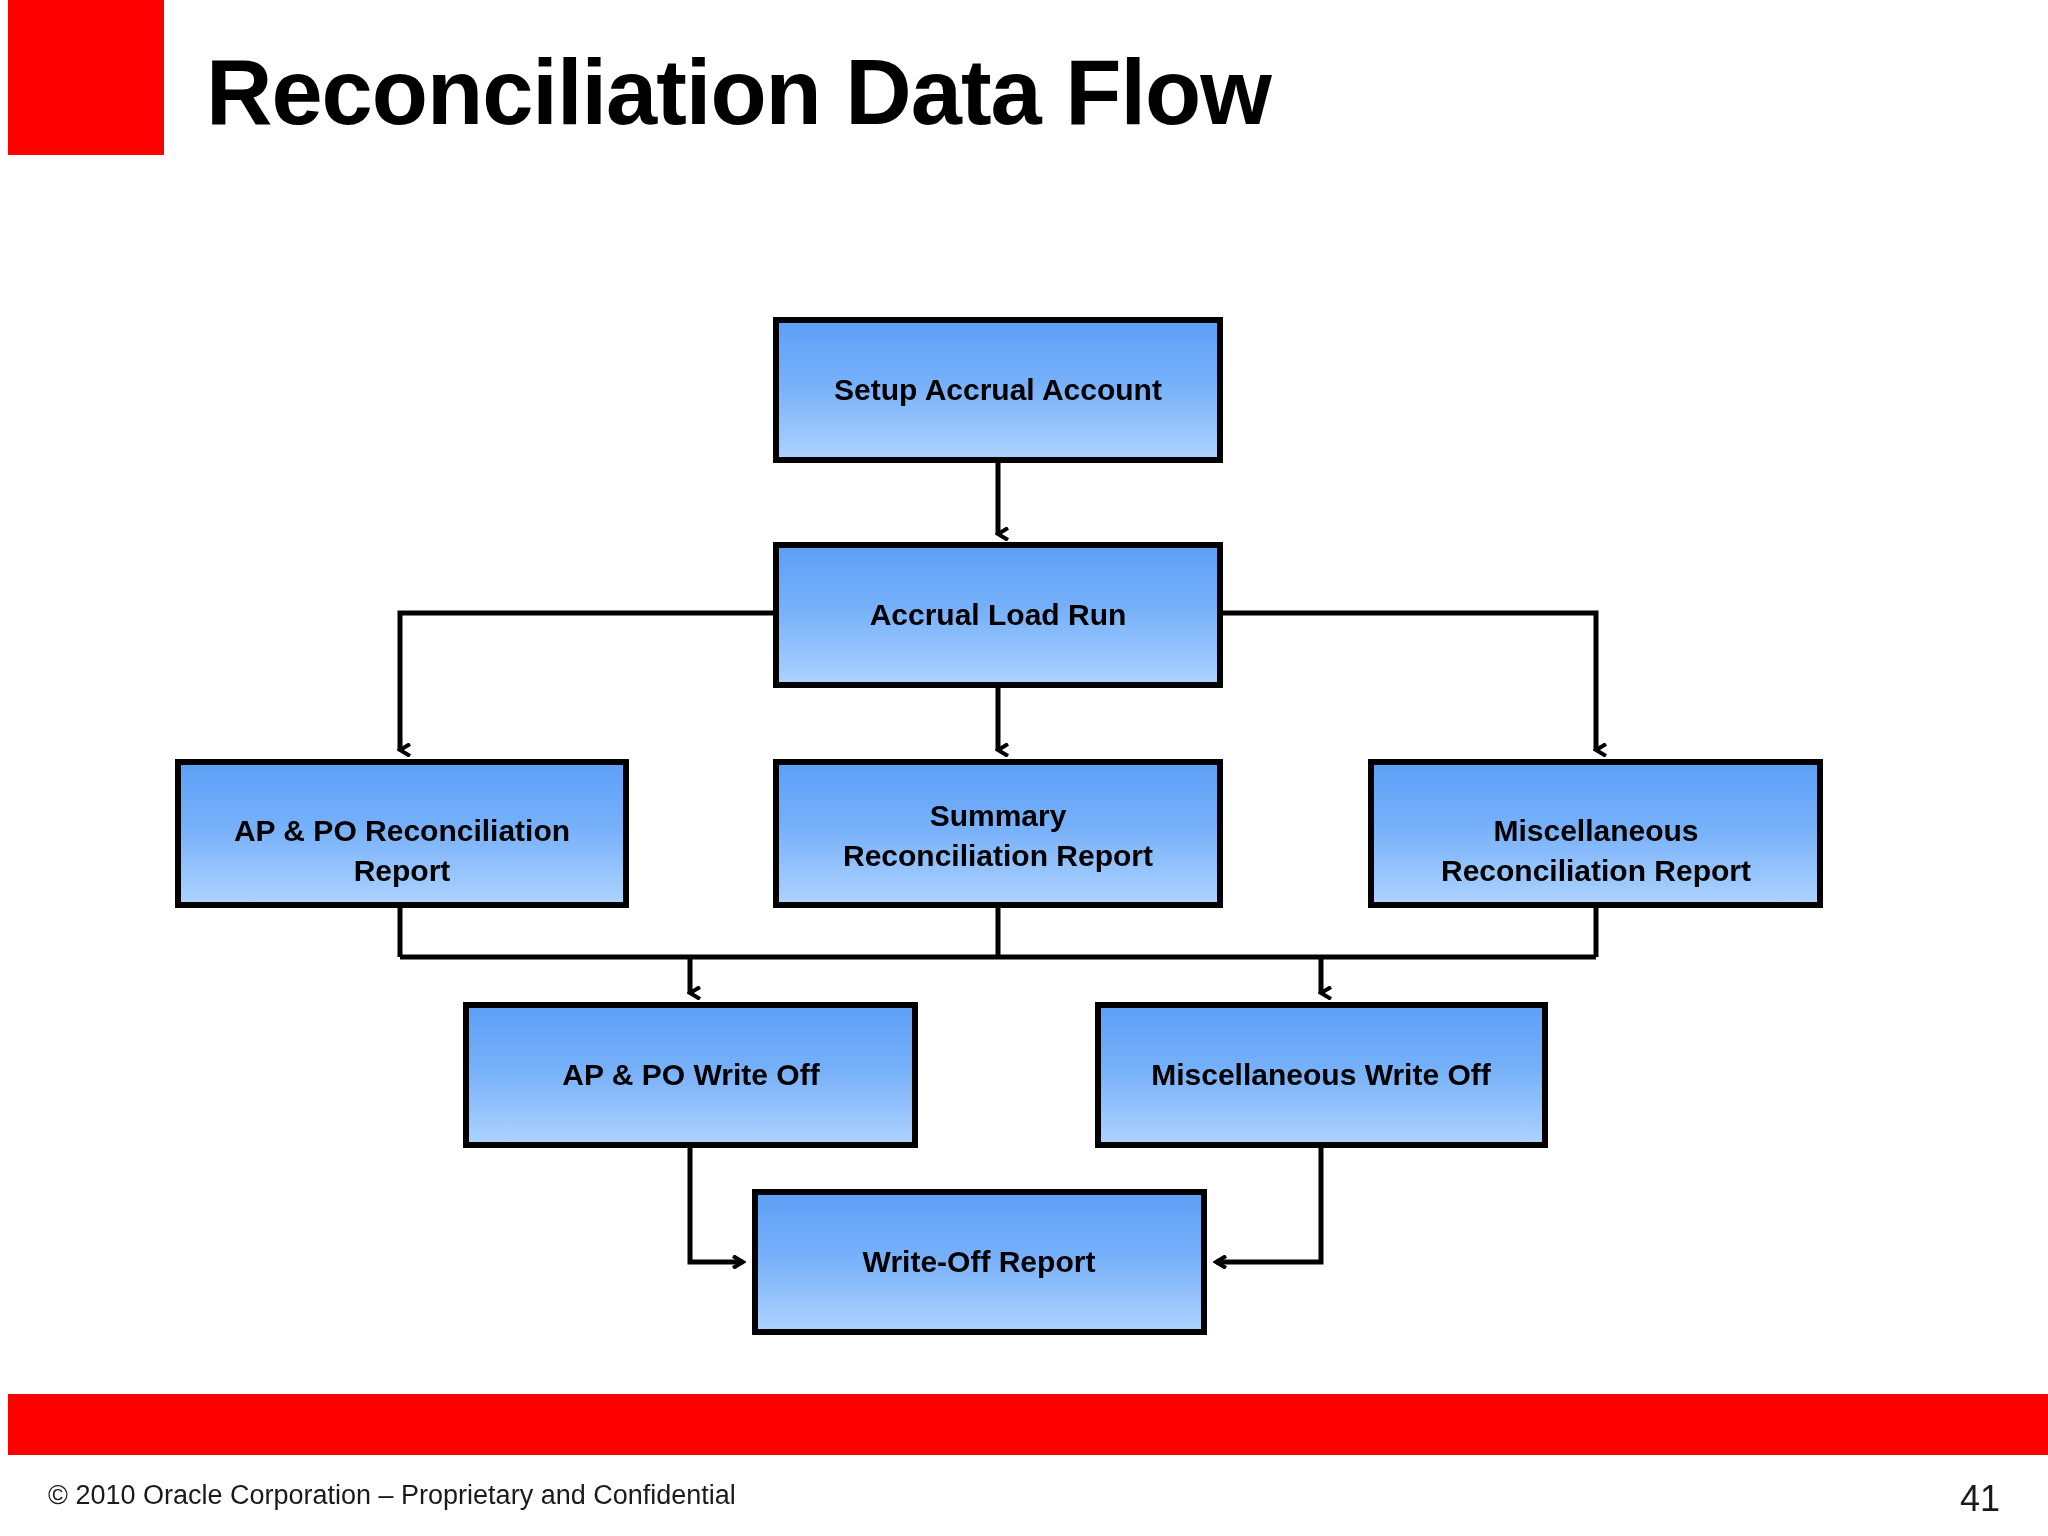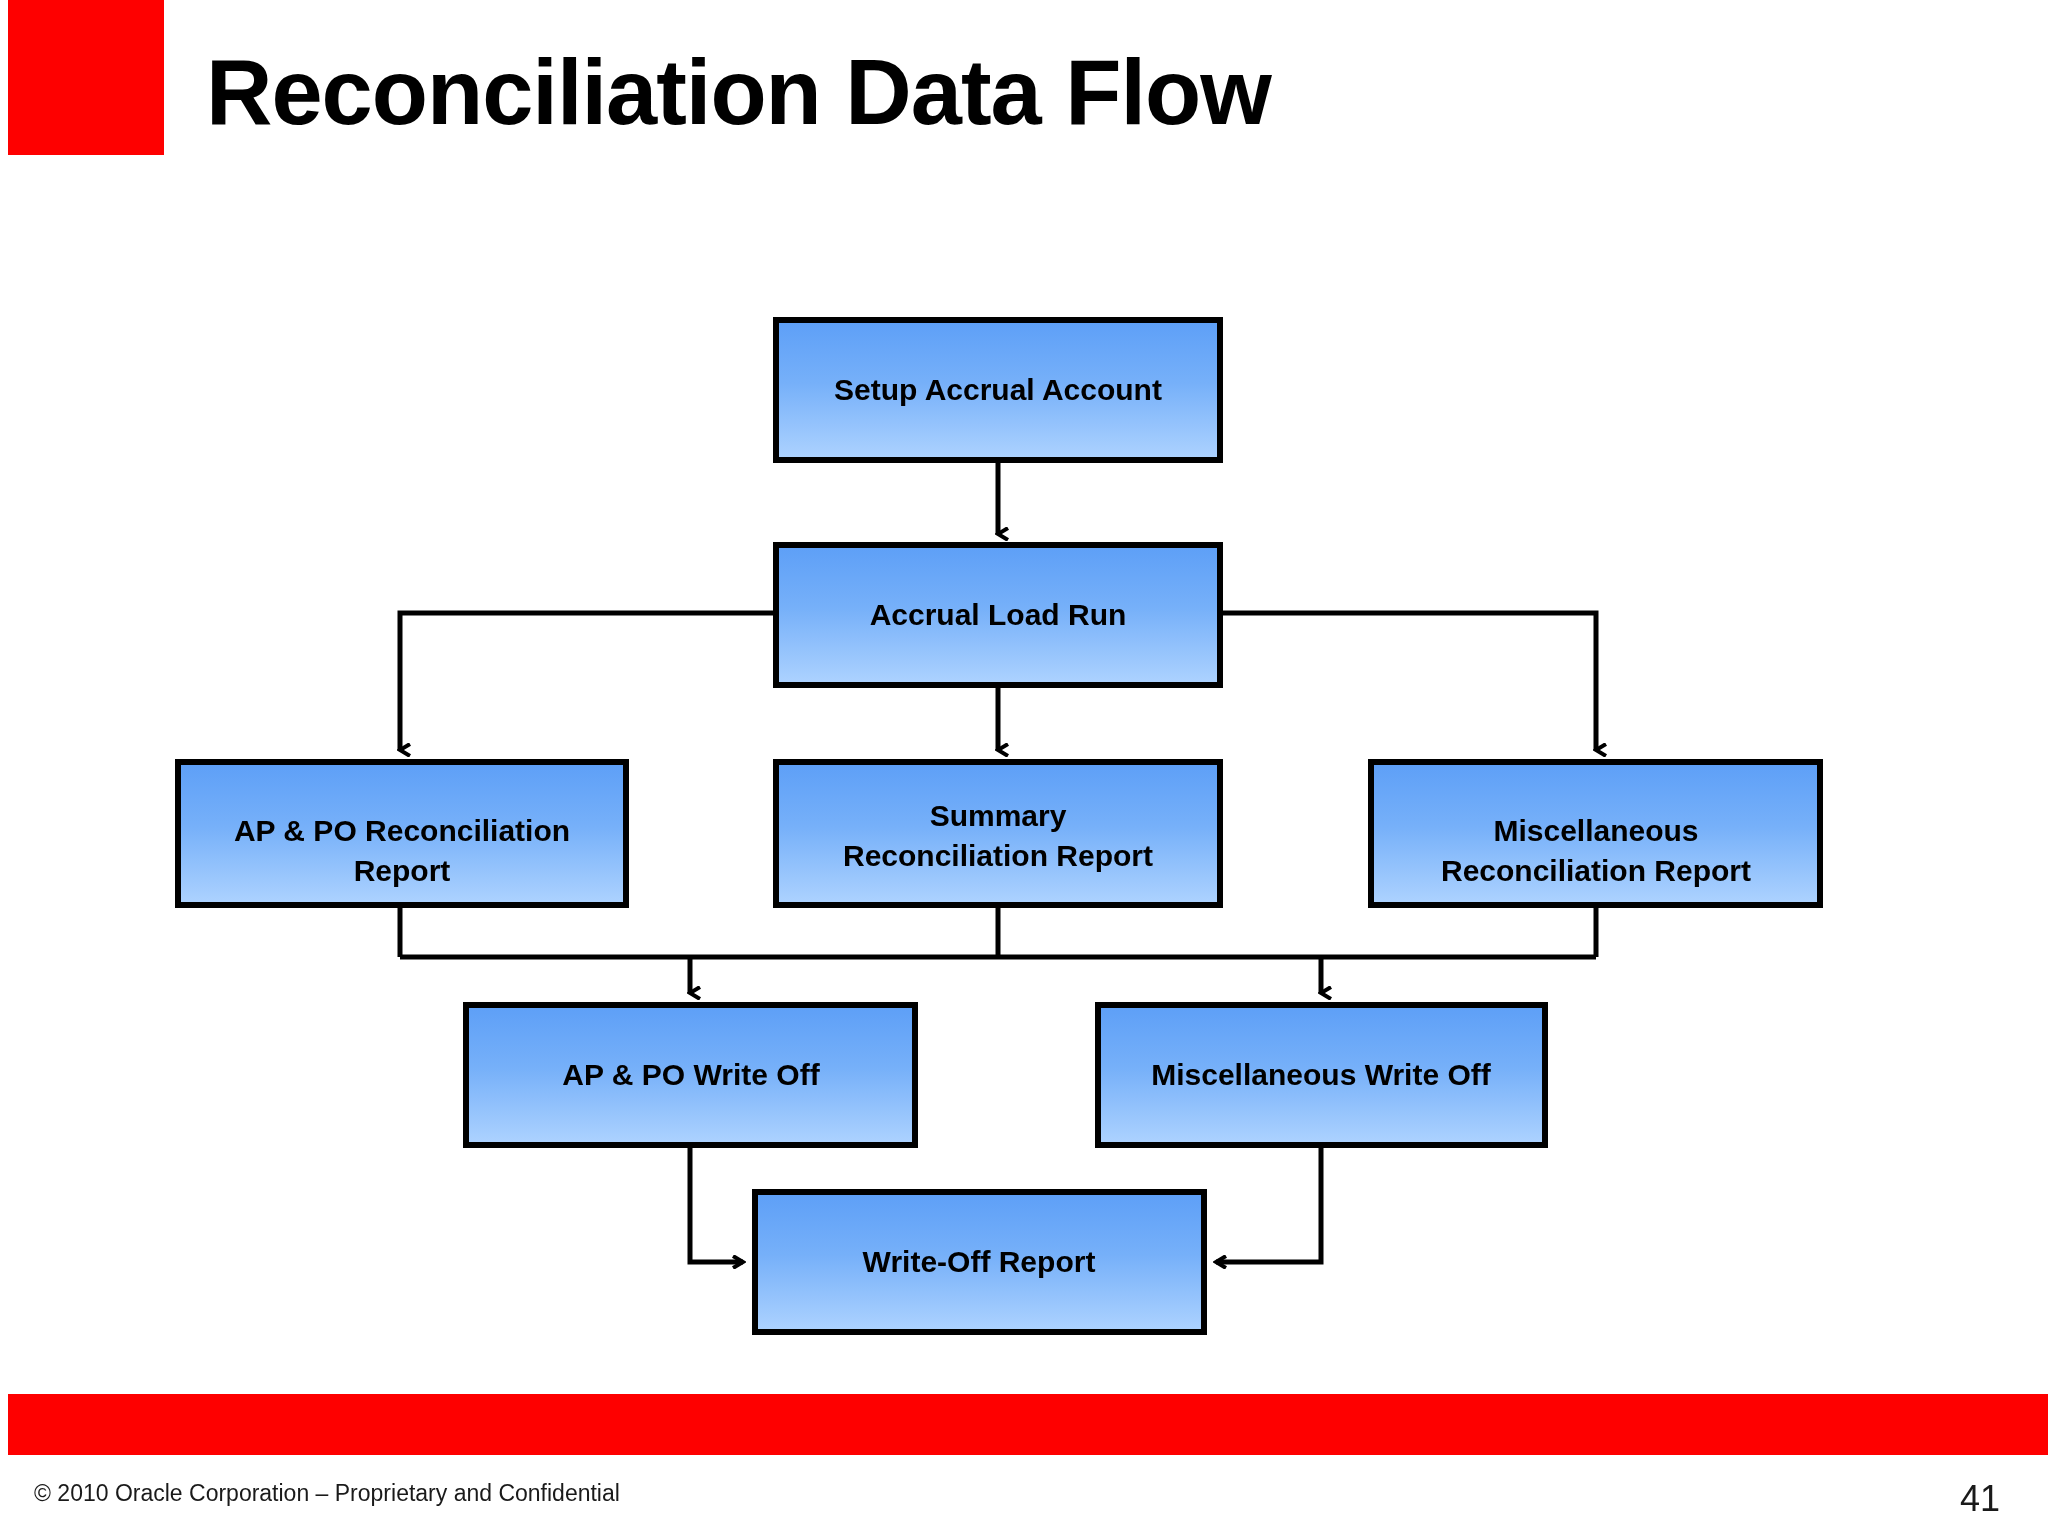--- a/index.html
+++ b/index.html
@@ -58,24 +58,24 @@
   #footer-bar {
     position: absolute;
     left: 0;
     top: 1394px;
     width: 2048px;
     height: 61px;
     background: #fe0000;
   }
   #footer-note {
     position: absolute;
-    left: 26px;
+    left: 40px;
     top: 1480px;
     font-family: "Liberation Sans", sans-serif;
-    font-size: 23px;
+    font-size: 27px;
     color: #1a1a1a;
     white-space: nowrap;
   }
   #page-number {
     position: absolute;
     right: 56px;
     top: 1478px;
     font-family: "Liberation Sans", sans-serif;
     font-size: 36px;
     color: #1a1a1a;

